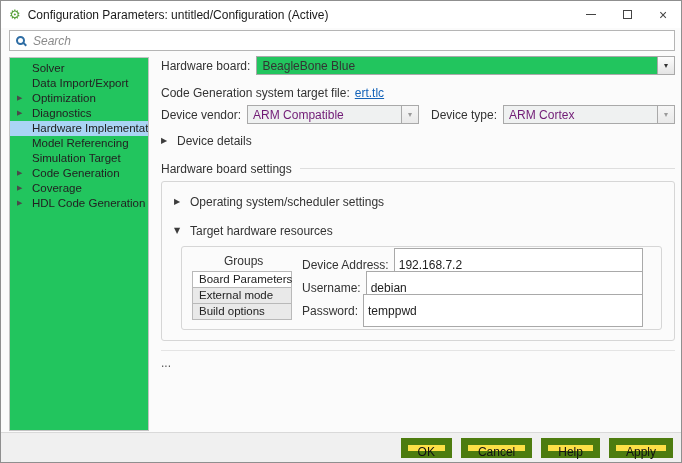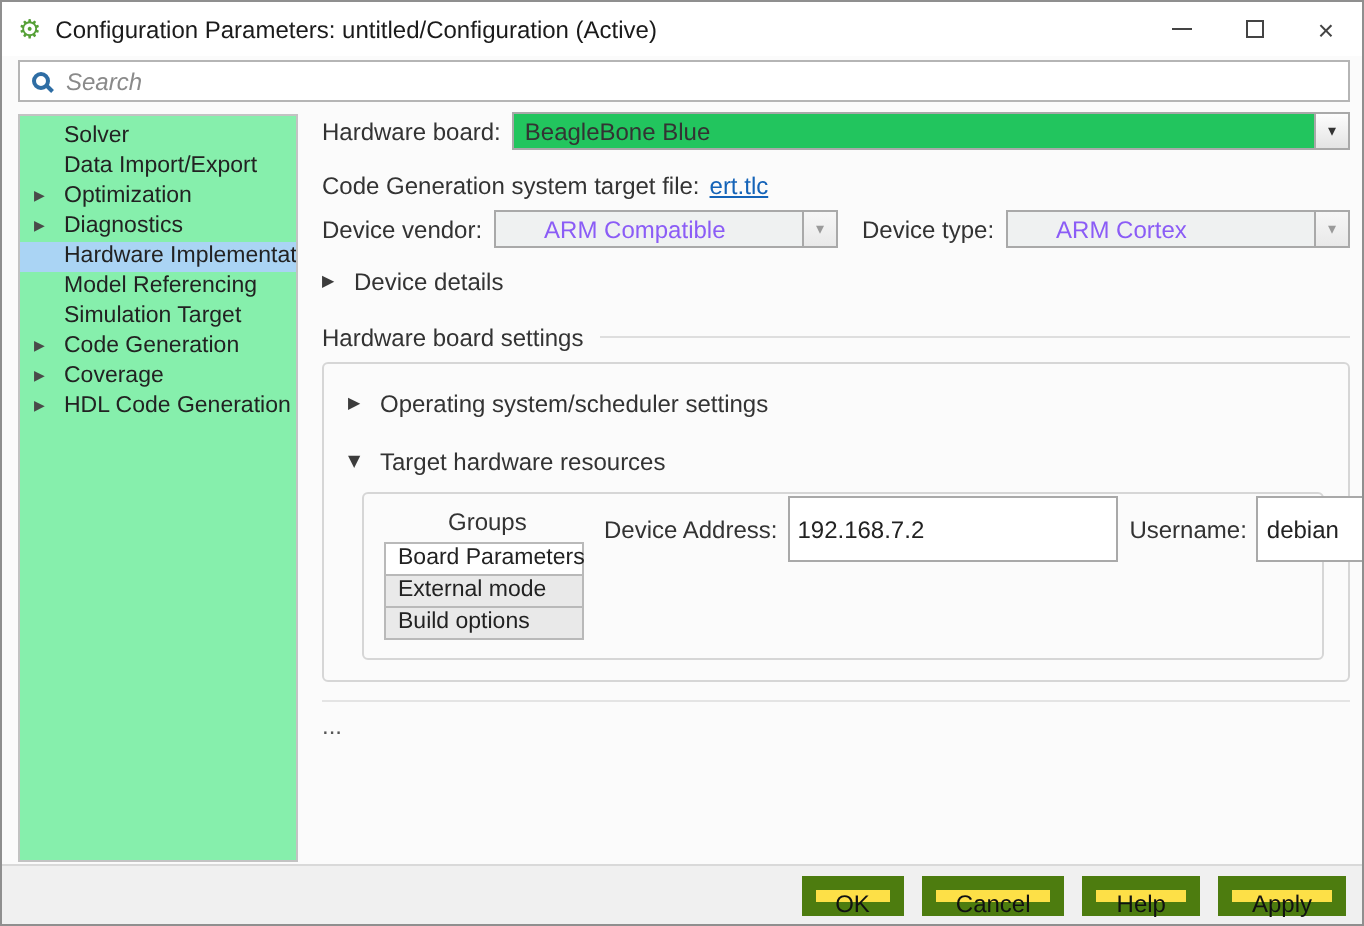--- a/index.html
+++ b/index.html
@@ -26,21 +26,21 @@
   .search-icon { width: 9px; height: 9px; border: 2px solid #2e6da4; border-radius: 50%;
                  position: relative; margin: 0 6px 0 6px; flex: none; }
   .search-icon::after { content: ""; position: absolute; width: 5px; height: 2px; background: #2e6da4;
                         transform: rotate(45deg); right: -4px; bottom: -2px; }
   .search-input { flex: 1; border: 0; outline: 0; background: transparent; height: 100%;
                   font-family: "Liberation Sans", sans-serif; font-size: 12px; color: #444; }
   .search-input::placeholder { color: #8a8a8a; font-style: italic; }
 
   
   .sidebar { position: absolute; left: 8px; top: 56px; width: 140px; height: 374px;
-             border: 1px solid #c3c3c3; background: #86efac; padding-top: 3px; overflow: hidden; }
+             border: 1px solid #c3c3c3; background: #22c55e; padding-top: 3px; overflow: hidden; }
   .tree-item { position: relative; height: 15px; line-height: 15px; padding-left: 22px;
                font-size: 11.5px; color: #222; white-space: nowrap; cursor: default; }
   .tree-item.selected { background: #aad4f4; }
   .tree-arrow { position: absolute; left: 7px; top: 0; line-height: 15px; font-size: 7px;
                 color: #4a4a4a; font-family: "DejaVu Sans", sans-serif; }
 
   
   .main { position: absolute; left: 160px; top: 53px; width: 514px; }
   .row { display: flex; align-items: center; }
   .lbl { color: #333; white-space: nowrap; }
@@ -48,21 +48,21 @@
   .hwb-row { margin-top: 2px; height: 19px; }
   .combo { display: flex; align-items: stretch; border: 1px solid #a9a9a9; background: #22c55e;
            height: 19px; flex: 1; margin-left: 6px; min-width: 0; }
   .combo-value { flex: 1; display: flex; align-items: center; padding: 0 5px; white-space: nowrap;
                  overflow: hidden; }
   .combo-btn { width: 17px; flex: none; border-left: 1px solid #a9a9a9;
                background: linear-gradient(#fdfdfd, #e4e4e4); display: flex; align-items: center;
                justify-content: center; color: #333; font-size: 8px;
                font-family: "DejaVu Sans", sans-serif; }
   .combo.disabled { background: #eff1f1; }
-  .combo.disabled .combo-value { color: #8b5cf6; margin-left: 19px; }
+  .combo.disabled .combo-value { color: #701a75; }
   .combo.disabled .combo-btn { color: #9a9a9a; background: linear-gradient(#f6f6f6, #e9e9e9); }
 
   .target-row { margin-top: 10px; height: 15px; }
   a.link { color: #1463b8; text-decoration: underline; margin-left: 5px; }
 
   .vendor-row { margin-top: 5px; height: 19px; }
   .lbl2 { margin-left: 12px; }
 
   .details-row { margin-top: 9px; height: 15px; }
   .expander-arrow { font-size: 8px; color: #3c3c3c; font-family: "DejaVu Sans", sans-serif;
@@ -78,21 +78,21 @@
 
   .inner-panel { margin: 8px 0 0 7px; border: 1px solid #d6d6d6; border-radius: 3px;
                  padding: 7px 18px 9px 10px; display: flex; align-items: flex-start; }
   .groups-col { width: 100px; flex: none; }
   .groups-label { margin-bottom: 3px; margin-left: 32px; }
   .tab-list { border-top: 1px solid #b9b9b9; }
   .tab { height: 16px; line-height: 15px; padding-left: 6px; background: #e9e9e9;
          border: 1px solid #b9b9b9; border-top: 0; font-size: 11.5px; color: #222;
          white-space: nowrap; cursor: default; }
   .tab.selected { background: #fff; }
-  .fields-col { flex: 1; margin-left: 10px; display: flex; flex-direction: row; gap: 6px;
+  .fields-col { flex: 1; margin-left: 10px; display: flex; flex-direction: column; gap: 6px;
                 padding-top: 2px; min-width: 0; }
   .field-row { display: flex; align-items: center; height: 17px; }
   .field-row input { flex: 1; height: 33px; border: 1px solid #a9a9a9; margin-left: 5px;
                      padding: 0 4px; font-family: "Liberation Sans", sans-serif; font-size: 12px;
                      color: #222; background: #fff; min-width: 0; }
 
   .separator { margin-top: 9px; border-top: 1px solid #e4e4e4; }
   .ellipsis { margin-top: 5px; color: #555; }
 
   

